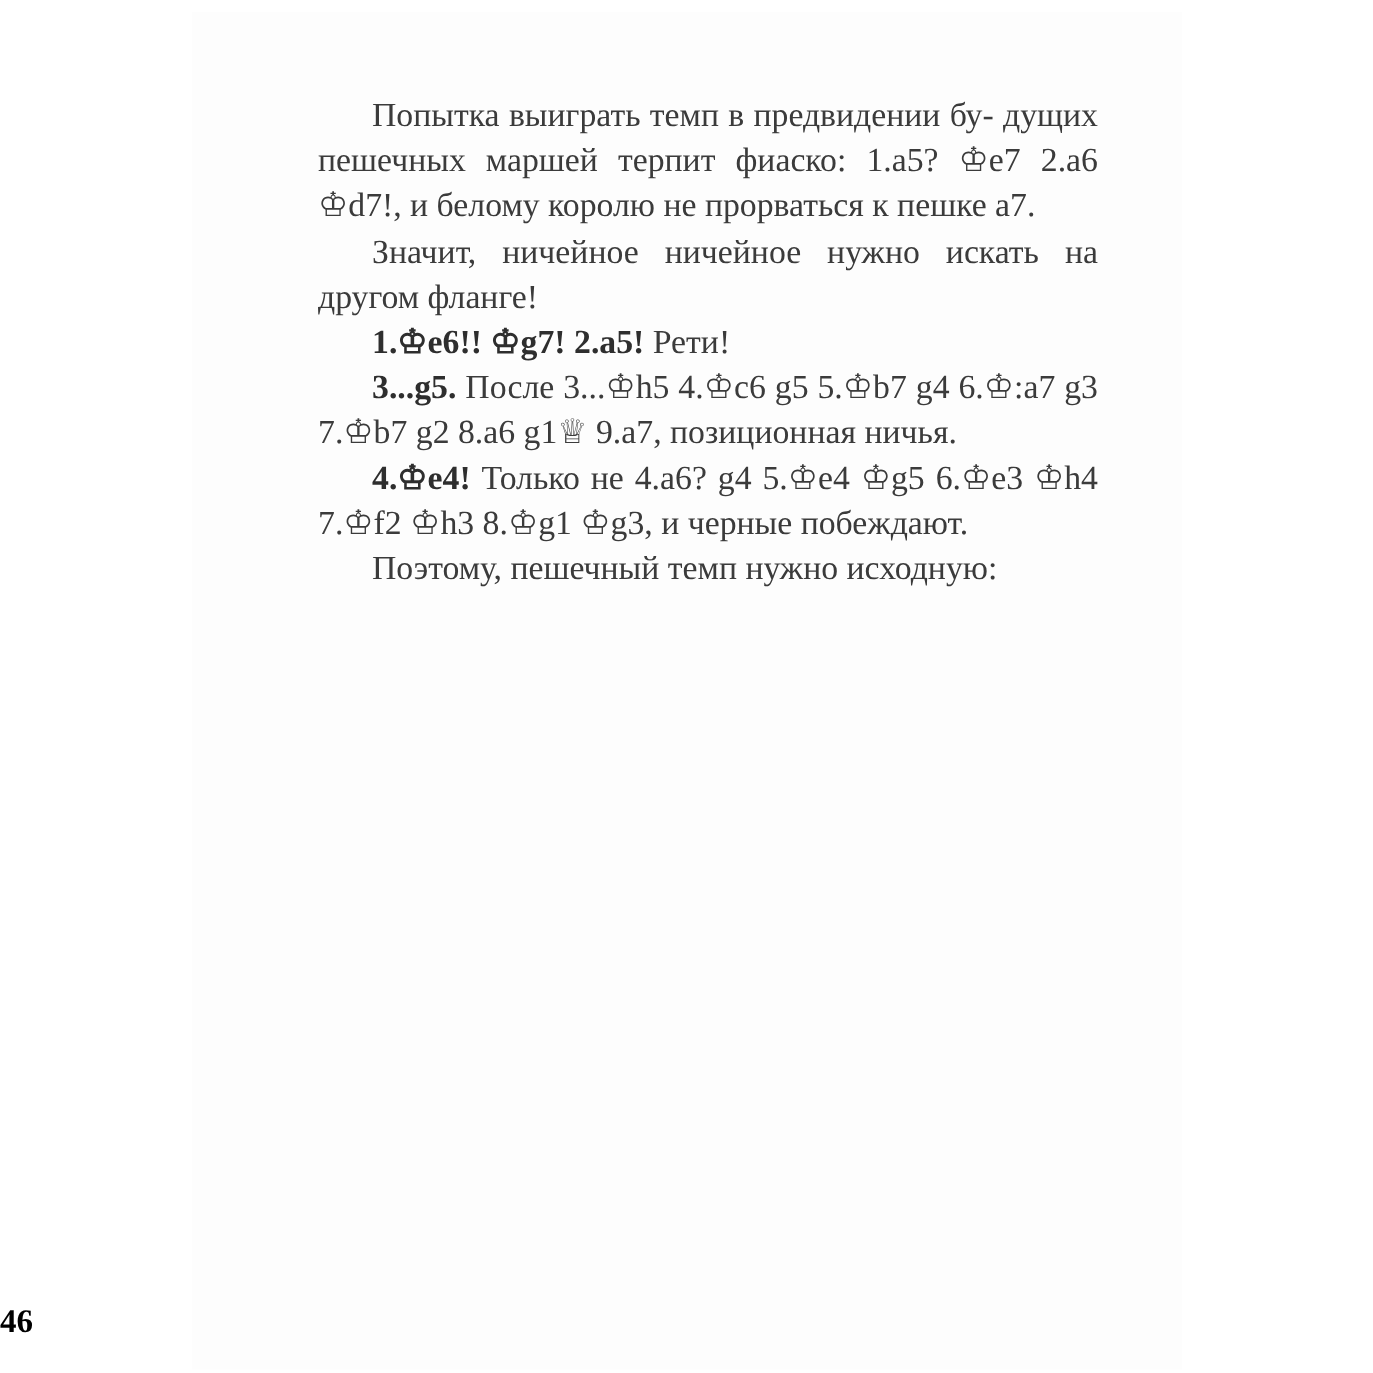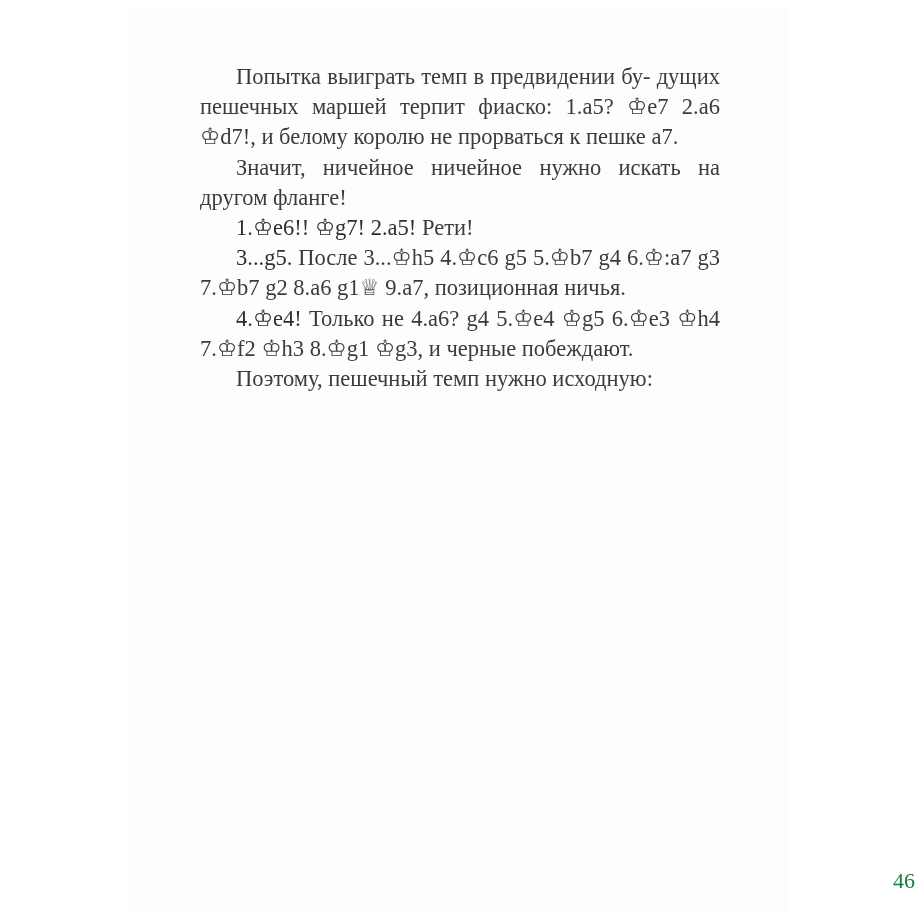--- a/index.html
+++ b/index.html
@@ -2,31 +2,31 @@
 <html><head>
   <meta charset="utf-8">
   <style>
     html, body { margin: 0; padding: 0; background: #ffffff; }
     body { width: 915px; height: 915px; position: relative; overflow: hidden; }
     .page {
       position: absolute; left: 128px; top: 8px; width: 660px; height: 905px;
       background: #fdfdfd;
     }
     .text-block {
-      position: absolute; left: 200px; top: 62px; width: 520px;
+      position: absolute; left: 212px; top: 62px; width: 520px;
       font-family: "Liberation Serif", "DejaVu Serif", serif;
       font-size: 22.5px; line-height: 30.2px; color: #3b3b3b;
       text-align: justify;
     }
     .para { margin: 0; text-indent: 36px; }
     .para.noindent { text-indent: 0; }
-    .b { font-weight: normal; color: #2e2e2e; }
+    .b { font-weight: bold; color: #2e2e2e; }
     .page-number {
-      position: absolute; left: 0; width: 915px; top: 868px; text-align: right;
-      font-family: "Liberation Serif", "DejaVu Serif", serif; font-size: 22px; color: #15803d;
+      position: absolute; left: 0; width: 915px; top: 868px; text-align: left;
+      font-family: "Liberation Serif", "DejaVu Serif", serif; font-size: 22px; color: #000000; font-weight: bold;
     }
   </style>
 </head>
 <body>
 
 <div class="page"></div>
 
 <div class="text-block">
   <p class="para">
     <span>Попытка выиграть темп в предвидении бу-</span>

